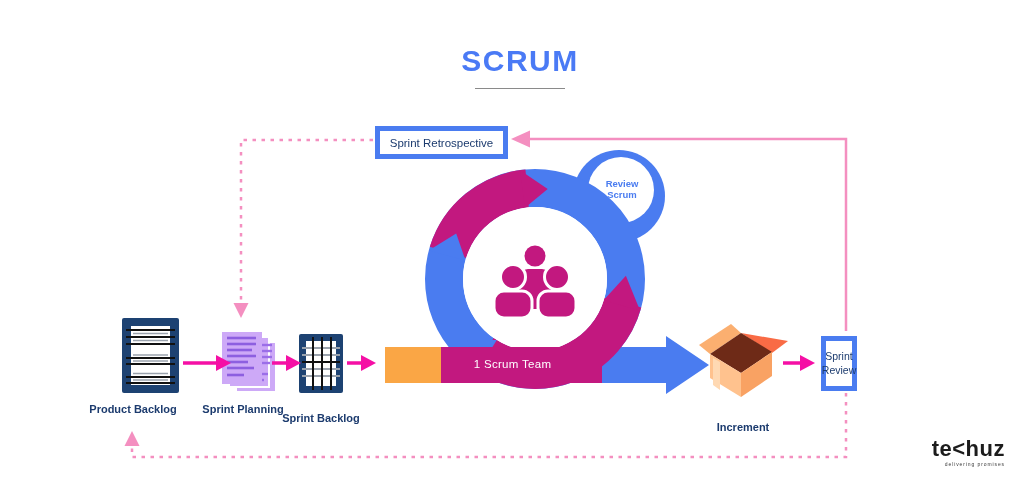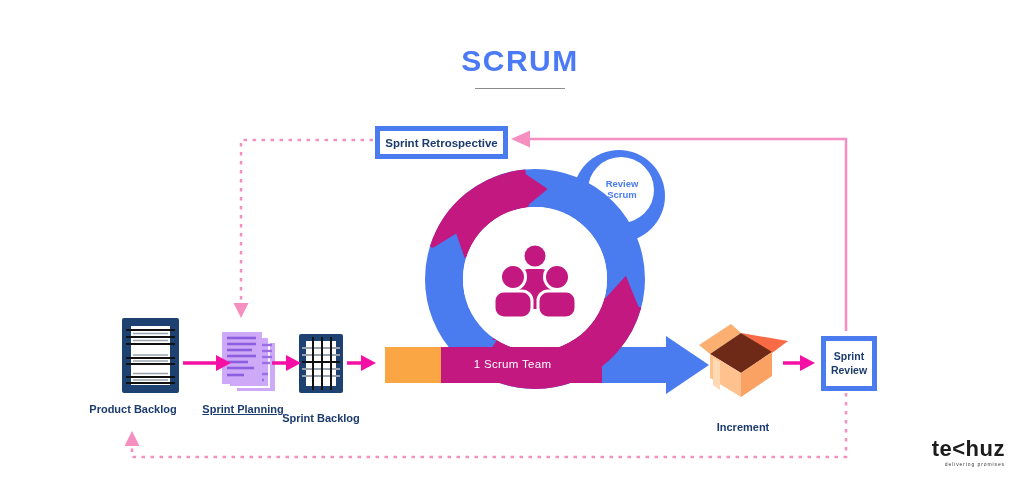--- a/index.html
+++ b/index.html
@@ -14,31 +14,31 @@
     left:0;top:44px;width:1040px;text-align:center;
     font-size:30px;font-weight:600;letter-spacing:1.5px;color:#4A7AF5;
   }
   .title-underline{
     left:475px;top:88px;width:90px;height:1px;background:#8a8a8a;
   }
   
   .node-box{
     box-sizing:border-box;border:5px solid #4A7CF0;background:#ffffff;
     display:flex;align-items:center;justify-content:center;text-align:center;
-    color:#1C3B6E;font-weight:bold;
+    color:#1C3B6E;font-weight:normal;
   }
   .box-retrospective{left:375px;top:126px;width:133px;height:33px;font-size:11.5px;}
-  .box-review{left:821px;top:336px;width:56px;height:55px;font-size:10.5px;line-height:1.25;}
+  .box-review{left:821px;top:336px;width:36px;height:55px;font-size:10.5px;line-height:1.25;}
   
   .icon-label{
     width:90px;text-align:center;color:#1C3B6E;font-weight:bold;
     font-size:11px;line-height:1.3;
   }
   .lbl-product{left:88px;top:402px;}
-  .lbl-planning{left:198px;top:402px;text-decoration:underline;}
+  .lbl-planning{left:198px;top:402px;}
   .lbl-sbacklog{left:276px;top:396px;margin-top:15px;}
   .lbl-increment{left:698px;top:420px;}
   
   .band-text{
     left:450px;top:358px;width:125px;text-align:center;
     color:#ffffff;font-weight:normal;font-size:11.5px;letter-spacing:.3px;
   }
   .daily-text{
     left:594px;top:178px;width:56px;text-align:center;
     color:#4A7CF0;font-weight:bold;font-size:9.5px;line-height:1.2;

